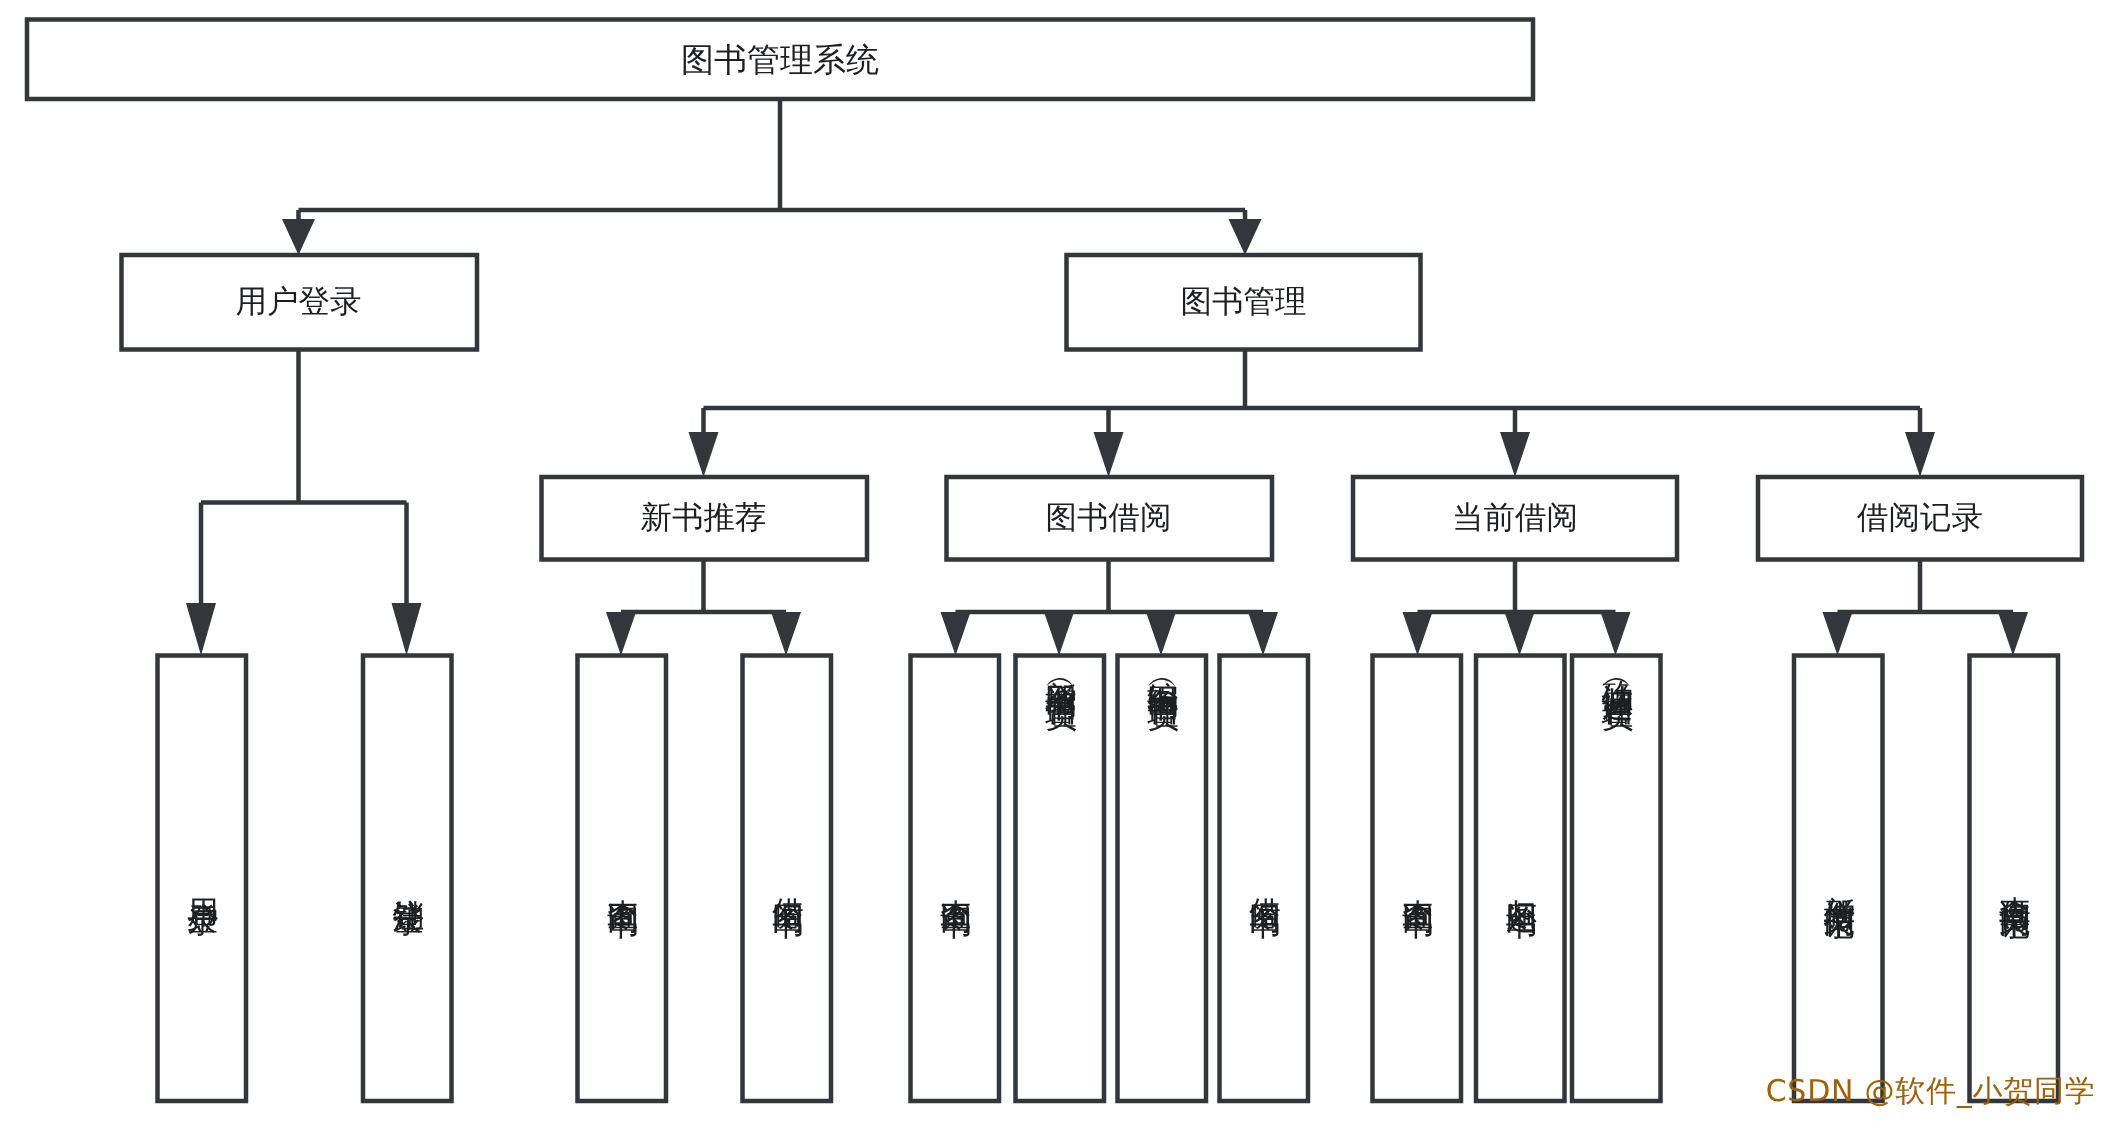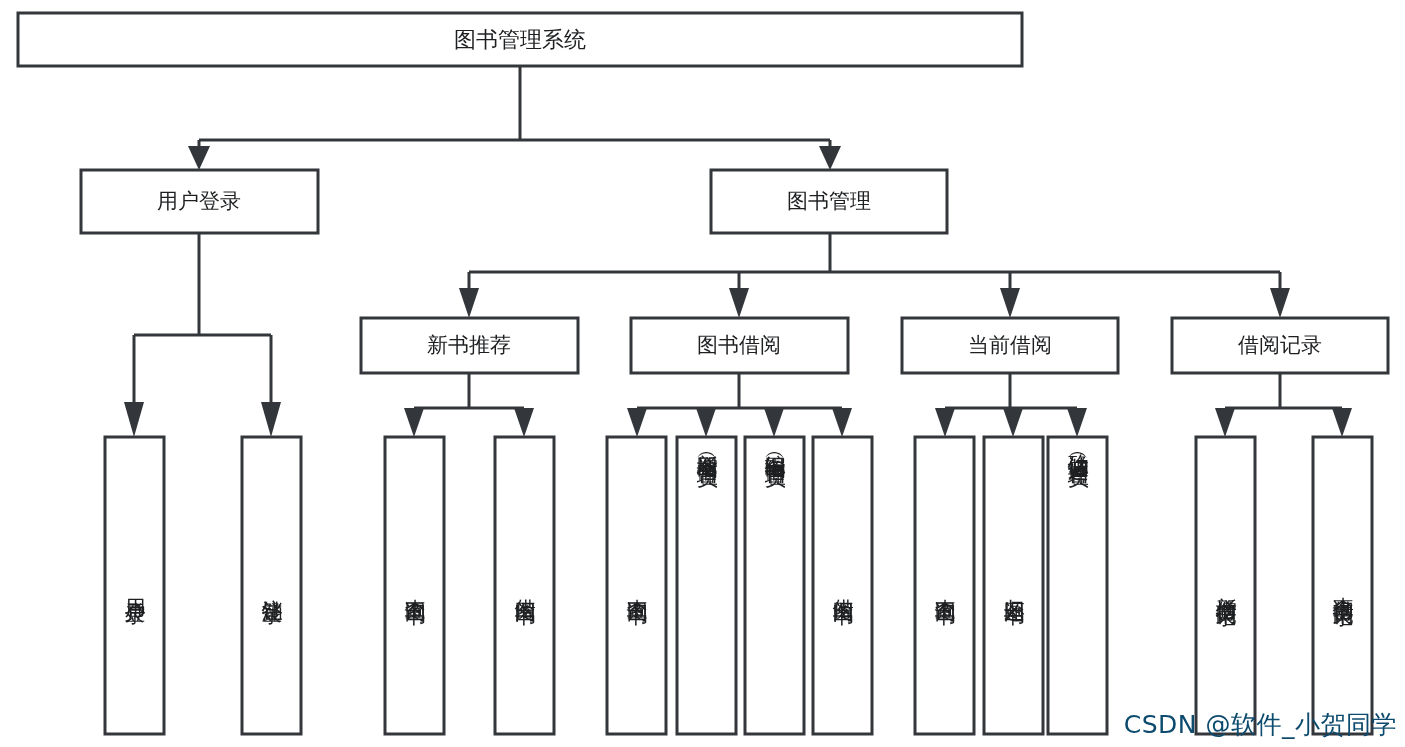--- a/index.html
+++ b/index.html
@@ -73,22 +73,22 @@
     color: #1d1f21;
     letter-spacing: 2px;
     white-space: nowrap;
     text-align: center;
   }
   .watermark {
     position: absolute;
     right: 8px;
     bottom: 6px;
     font-family: "DejaVu Sans", "Liberation Sans", sans-serif;
-    font-size: 25px;
-    color: #0c4a6e;
+    font-size: 20px;
+    color: #a16207;
     letter-spacing: 0.5px;
     white-space: nowrap;
   }
 </style>
 </head>
 <body>
 
 <div id="diagram-root">
 
   <svg class="diagram-svg" viewBox="0 0 1405 747" xmlns="http://www.w3.org/2000/svg">

